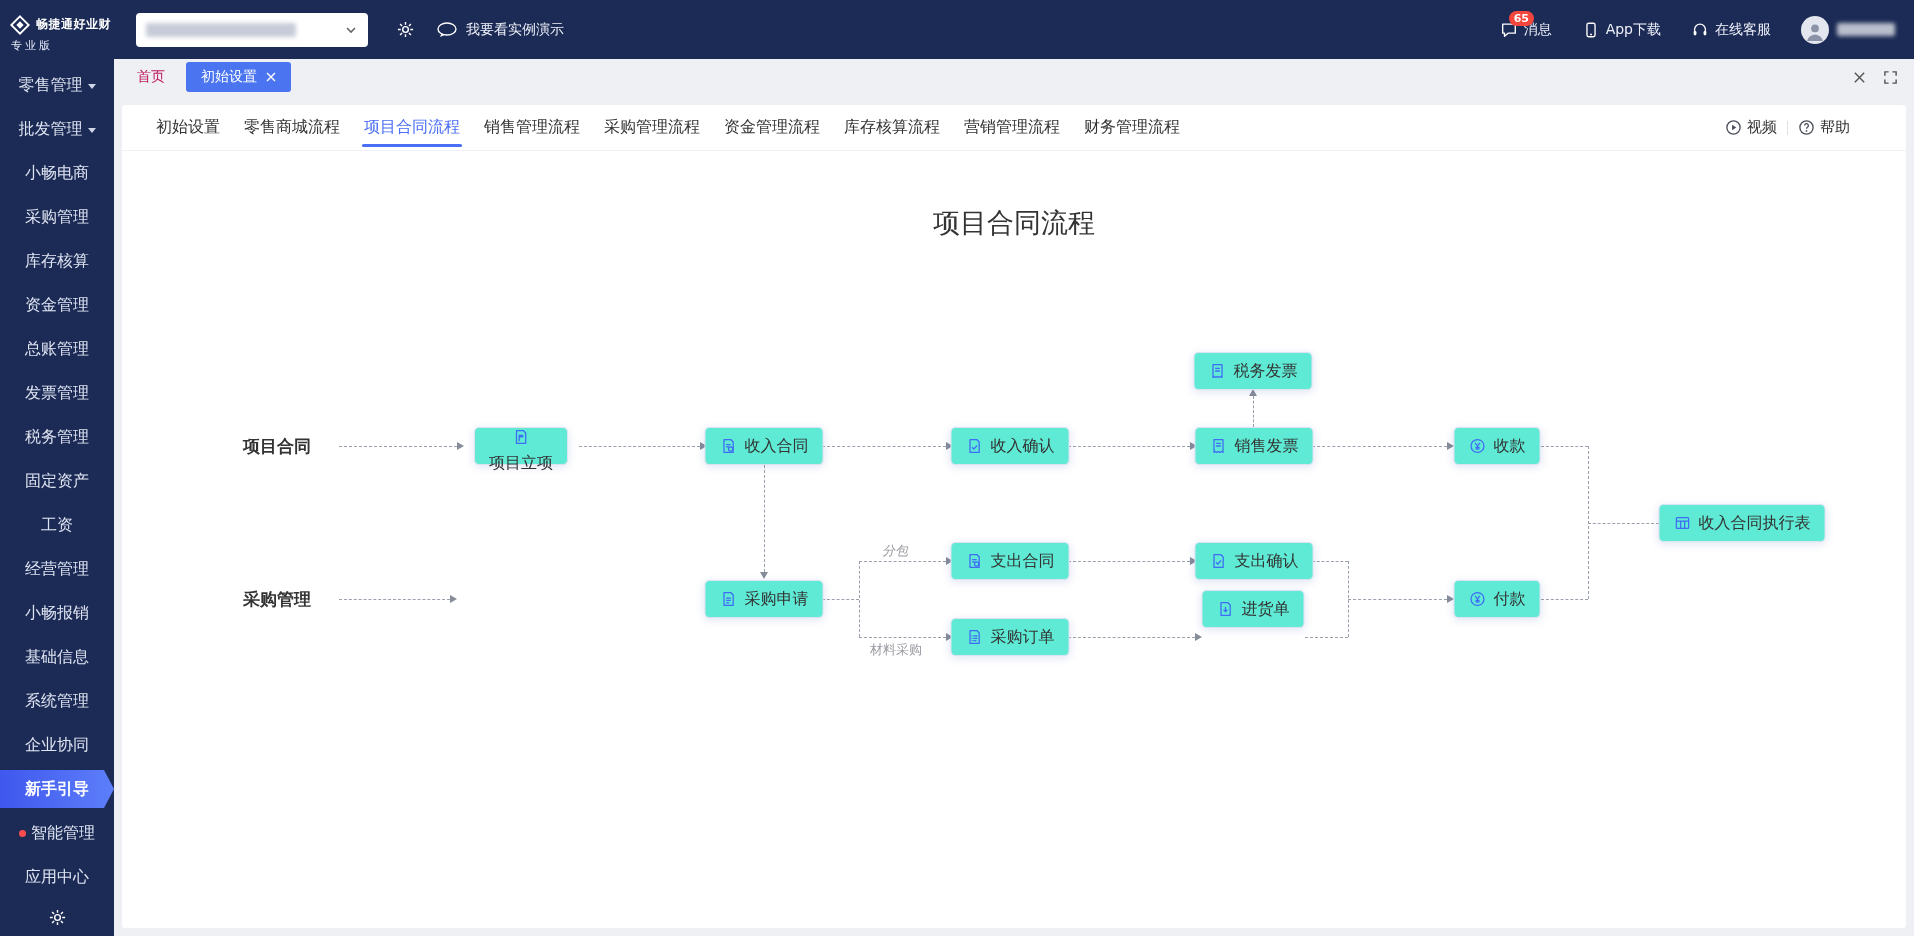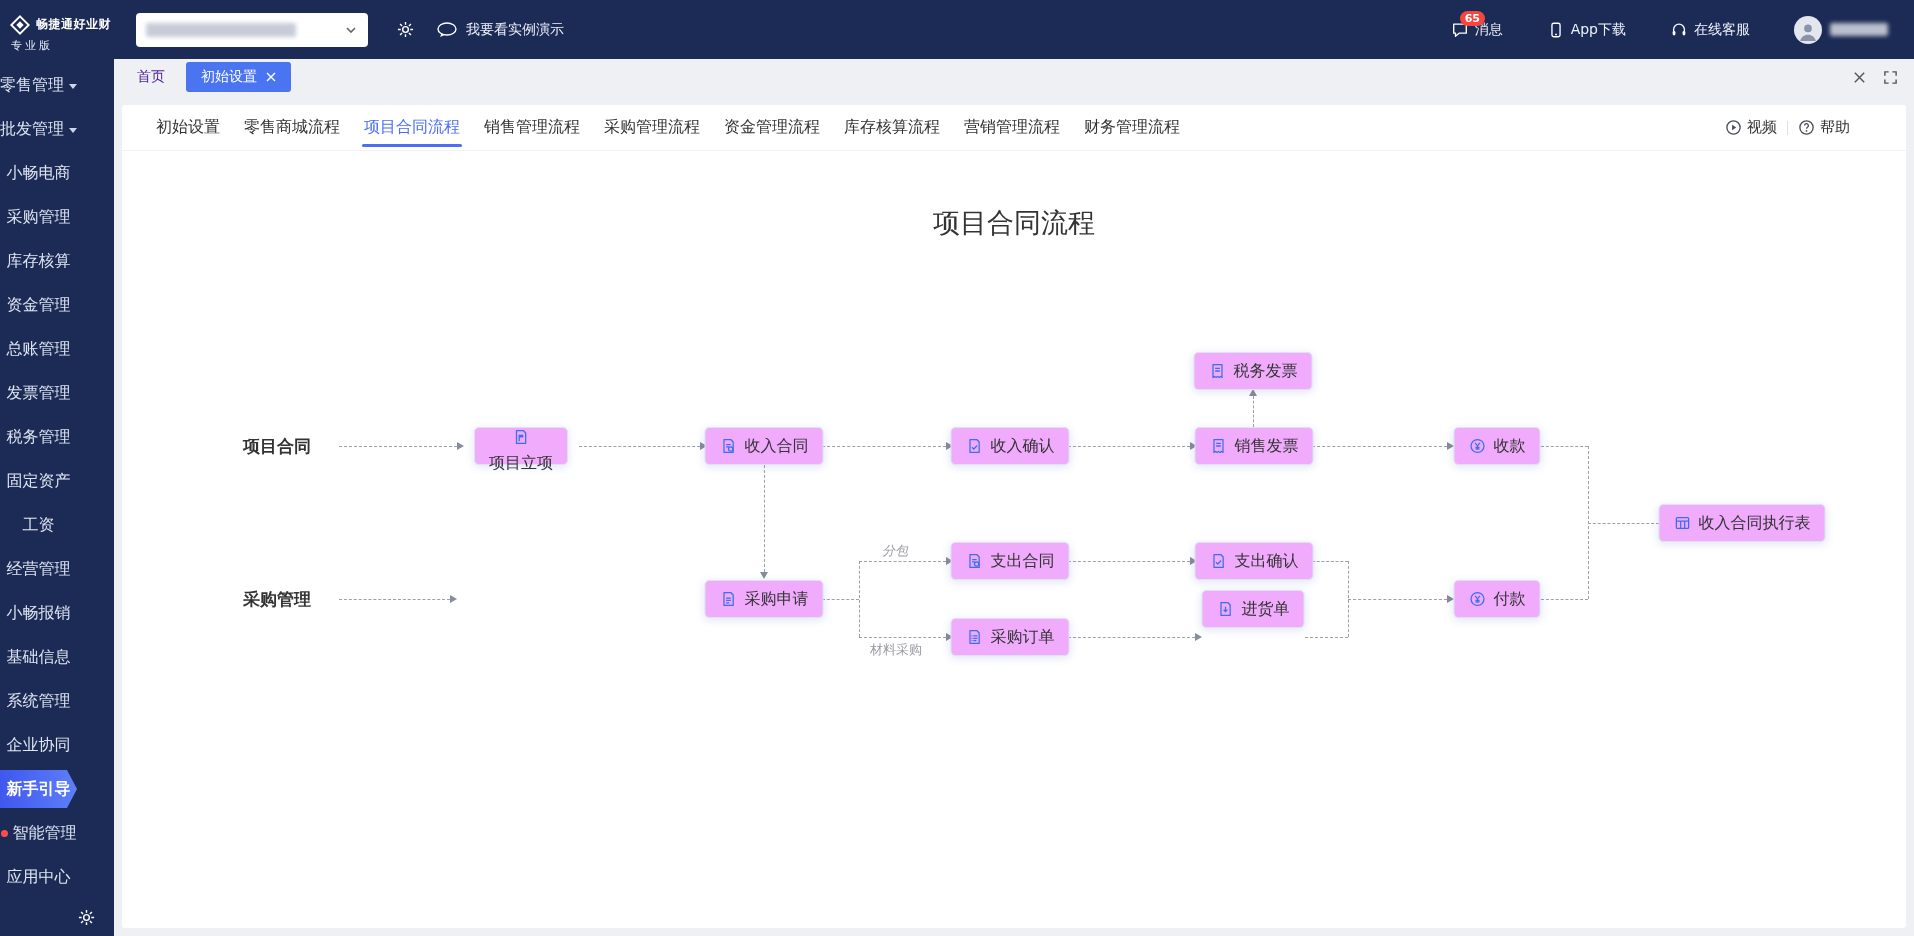--- a/index.html
+++ b/index.html
@@ -19,53 +19,53 @@
     display:flex; align-items:center; padding:0 10px; cursor:pointer; }
   .redacted { background:#c7ccd8; border-radius:2px; filter:blur(2px); }
   .org-select .redacted { width:150px; height:14px; }
   .org-select svg { margin-left:auto; width:14px; height:14px; }
   .top-iconbtn { margin-left:22px; width:30px; height:30px; display:flex; align-items:center;
     justify-content:center; cursor:pointer; }
   .top-iconbtn svg { width:19px; height:19px; }
   .demo { margin-left:16px; display:flex; align-items:center; gap:8px; font-size:14px;
     color:#eef1fa; cursor:pointer; }
   .demo svg { width:22px; height:18px; }
-  .top-right { margin-left:auto; display:flex; align-items:center; gap:44px;
-    padding-right:26px; font-size:14px; }
+  .top-right { margin-left:auto; display:flex; align-items:center; gap:30px;
+    padding-right:19px; font-size:14px; }
   .top-item { display:flex; align-items:center; gap:6px; color:#eef1fa; position:relative; cursor:pointer; }
   .top-item svg { width:18px; height:18px; }
   .badge { position:absolute; top:-10px; left:9px; background:#f5463d; color:#fff;
     font-size:11px; line-height:15px; padding:0 5px; border-radius:8px; font-weight:bold; }
   .user { display:flex; align-items:center; gap:8px; cursor:pointer; }
   .avatar { width:28px; height:28px; border-radius:50%; background:#e3e6ee; overflow:hidden;
     display:flex; align-items:flex-end; justify-content:center; }
   .avatar svg { width:24px; height:24px; }
   .user .redacted { width:58px; height:13px; background:#b9bfcc; }
 
   
   .sidebar { position:absolute; left:0; top:59px; width:114px; height:877px;
-    background:#1c2b55; z-index:4; display:flex; }
+    background:#1c2b55; z-index:4; display:flex; flex-direction:column; }
   #side-list { padding-top:4px; }
   .side-item { height:44px; display:flex; align-items:center; justify-content:center; gap:5px;
     color:#dfe4f2; font-size:16px; cursor:pointer; }
   .side-item.active { background:linear-gradient(90deg,#3f57ee,#5d7ffa);
     clip-path:polygon(0 0,calc(100% - 10px) 0,100% 50%,calc(100% - 10px) 100%,0 100%);
     font-weight:bold; color:#fff; height:38px; margin:3px 0; }
   .caret { width:0; height:0; border-left:4px solid transparent; border-right:4px solid transparent;
     border-top:5px solid #cfd6ea; margin-top:2px; }
   .dot { width:7px; height:7px; border-radius:50%; background:#ff4d4f; flex:0 0 7px; }
   .side-gear { margin-top:auto; height:38px; display:flex; align-items:center; justify-content:center;
     cursor:pointer; }
   .side-gear svg { width:19px; height:19px; }
 
   
   .main { position:absolute; left:114px; top:59px; width:1800px; height:877px; background:#eef0f4; }
   .tabstrip { height:36px; display:flex; align-items:center; padding-left:8px; }
   .page-tab { height:30px; display:flex; align-items:center; padding:0 15px; font-size:14px;
-    color:#4c1d95; border-radius:3px; gap:9px; cursor:pointer; }
+    color:#be185d; border-radius:3px; gap:9px; cursor:pointer; }
   .page-tab.active { background:#4a74f0; color:#fff; margin-left:6px; }
   .page-tab svg { width:10px; height:10px; }
   .strip-actions { margin-left:auto; margin-right:16px; display:flex; gap:16px; align-items:center; }
   .strip-actions svg { width:15px; height:15px; cursor:pointer; }
 
   .card { position:absolute; left:8px; top:46px; width:1784px; height:823px; background:#fff;
     border-radius:3px; }
 
   .content-nav { position:relative; display:flex; align-items:center; height:46px;
     padding-left:34px; gap:24px; border-bottom:1px solid #f1f2f6; }
@@ -80,21 +80,21 @@
   .nav-item { display:flex; align-items:center; gap:5px; cursor:pointer; }
   .nav-sep { width:1px; height:14px; background:#e0e0e6; }
 
   
   .flow { position:absolute; left:0; top:46px; width:1784px; height:777px; }
   .flow-title { position:absolute; top:54px; left:0; width:100%; text-align:center;
     font-size:27px; color:#333; font-weight:500; }
   .frow-label { position:absolute; transform:translate(-50%,-50%); font-size:17px; color:#333;
     font-weight:600; white-space:nowrap; z-index:2; }
   .fnode { position:absolute; transform:translate(-50%,-50%); display:flex; align-items:center;
-    gap:7px; height:38px; padding:0 14px; background:#f0abfc; border:1px solid #dde3f2;
+    gap:7px; height:38px; padding:0 14px; background:#5eead4; border:1px solid #dde3f2;
     border-radius:5px; box-shadow:0 2px 8px rgba(60,90,180,.16); font-size:16px; color:#333;
     white-space:nowrap; z-index:2; cursor:pointer; }
   .nicon { display:flex; color:#3f6bf5; }
   .nicon svg { width:18px; height:18px; }
   .eh { position:absolute; border-top:1.6px dashed #9aa0ac; height:0; z-index:1; }
   .ev { position:absolute; border-left:1.6px dashed #9aa0ac; width:0; z-index:1; }
   .ar { position:absolute; width:0; height:0; z-index:1; }
   .ar-r { border-top:4px solid transparent; border-bottom:4px solid transparent;
     border-left:7px solid #868c98; }
   .ar-u { border-left:4px solid transparent; border-right:4px solid transparent;

